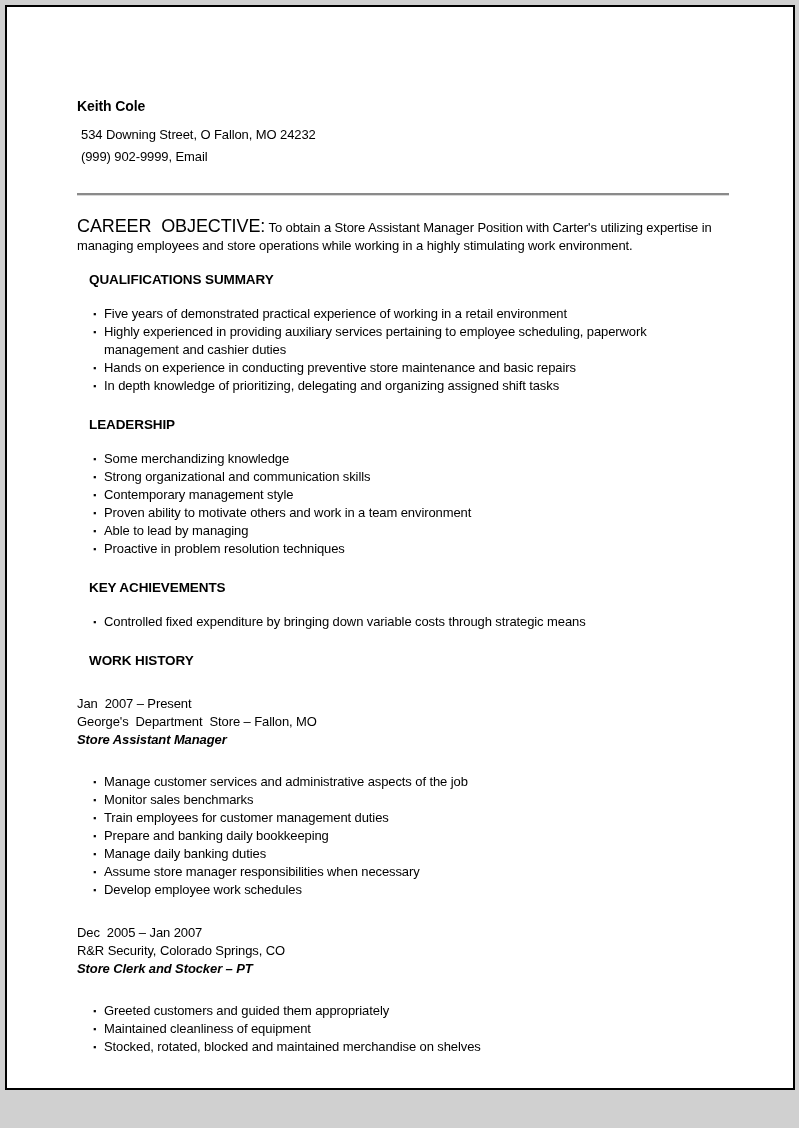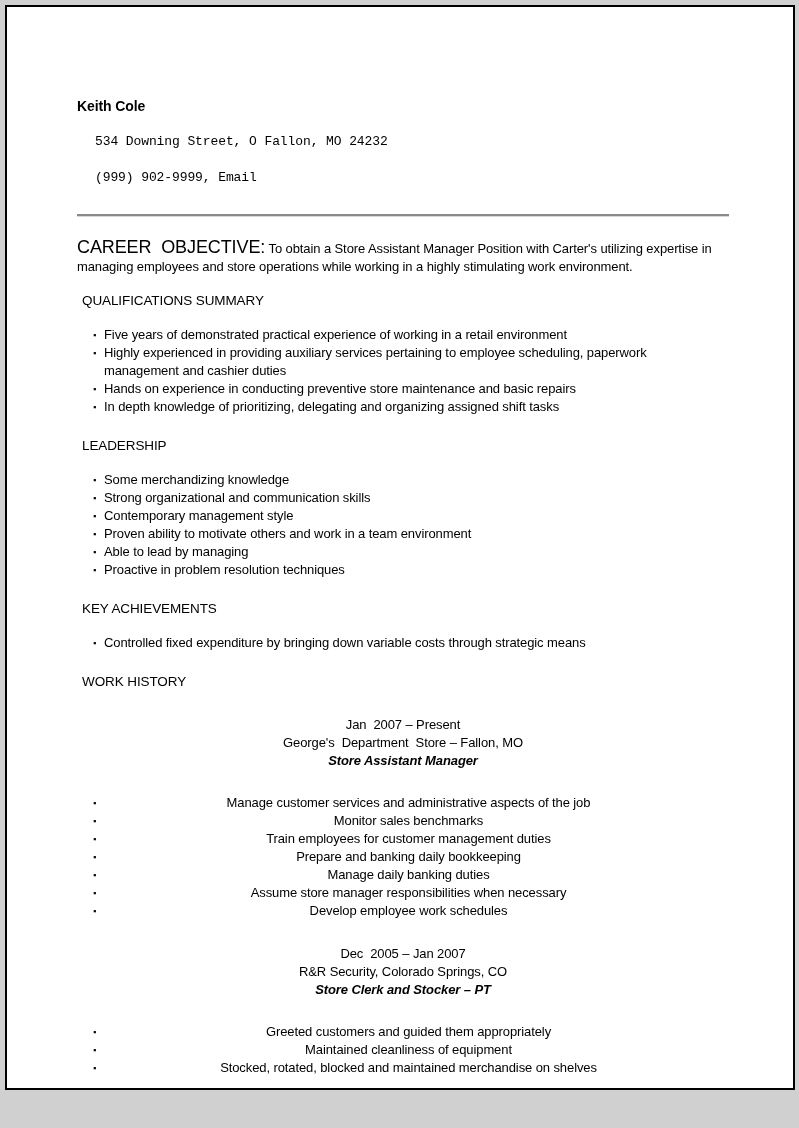--- a/index.html
+++ b/index.html
@@ -26,55 +26,55 @@
     overflow: hidden;
     font-size: 13px;
     line-height: 18px;
     letter-spacing: -0.1px;
   }
   .name {
     font-weight: bold;
     font-size: 14px;
     margin: 0 0 11px 0;
   }
-  .contact-block div { margin: 18px; font-family: Liberation Mono, monospace; }
+  .contact-block div { margin: 4px; }
   .divider {
     border: none;
     border-top: 2px solid #8a8a8a;
     border-bottom: 1px solid #d8d8d8;
     height: 0;
     margin: 27px 0 21px 0;
   }
   .para { margin: 0 0 10px 0; }
   .bold-label { font-weight: normal; font-size: 18px; white-space: pre-wrap; }
   h2.sec {
     font-size: 13.5px;
-    font-weight: normal;
-    margin: 16px 0 9px 5px;
+    font-weight: bold;
+    margin: 16px 0 9px 12px;
     letter-spacing: -0.1px;
   }
   h2.sec.sp { margin-top: 21px; }
   ul.bullets {
     list-style: none;
     margin: 16px;
     padding: 0;
   }
   ul.bullets li {
     position: relative;
     padding-left: 11px;
     margin: 0;
   }
   ul.bullets li::before {
     content: "▪";
     position: absolute;
     left: 0;
     top: 0;
     font-size: 9px;
   }
-  .job { margin-top: 25px; text-align: center; }
+  .job { margin-top: 25px; }
   .job-line { white-space: pre-wrap; }
   .job-title { font-weight: bold; font-style: italic; }
   .job .bullets { margin-top: 24px; }
 </style>
 </head>
 <body>
 
 <div class="canvas">
   <div class="page">
 

